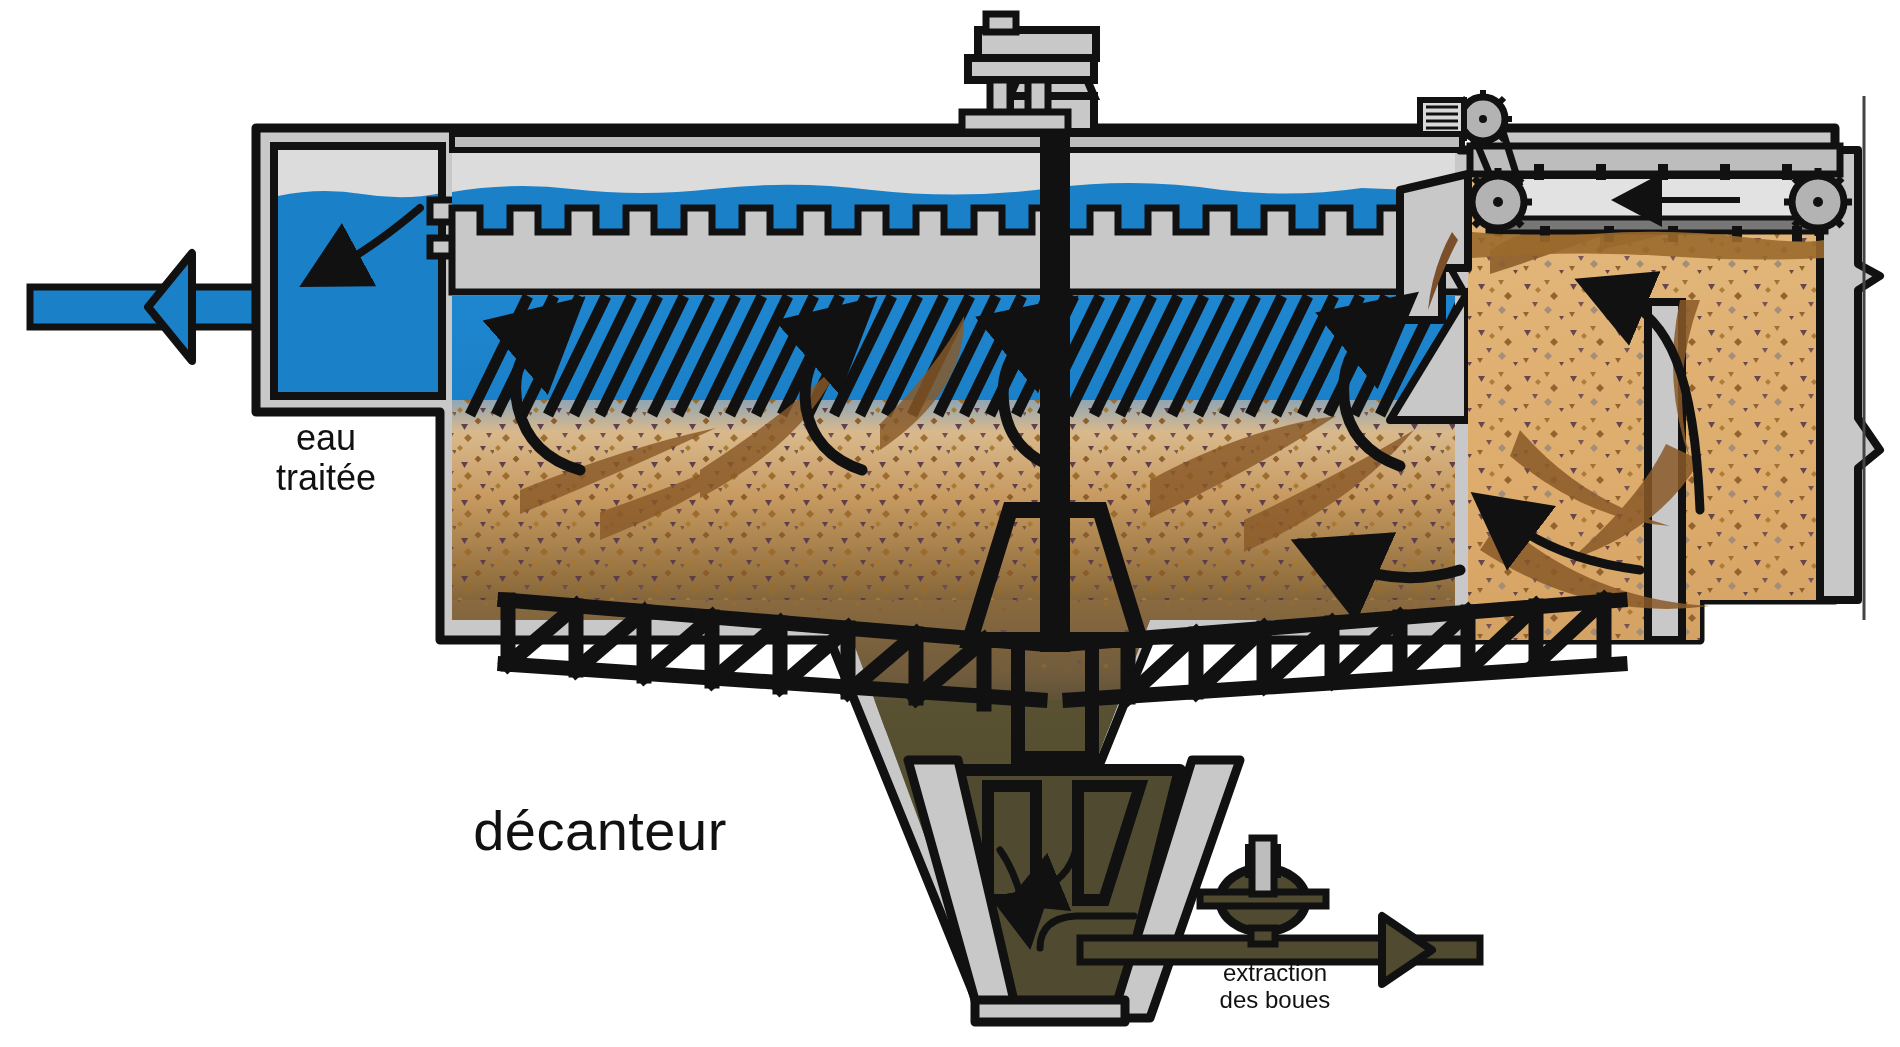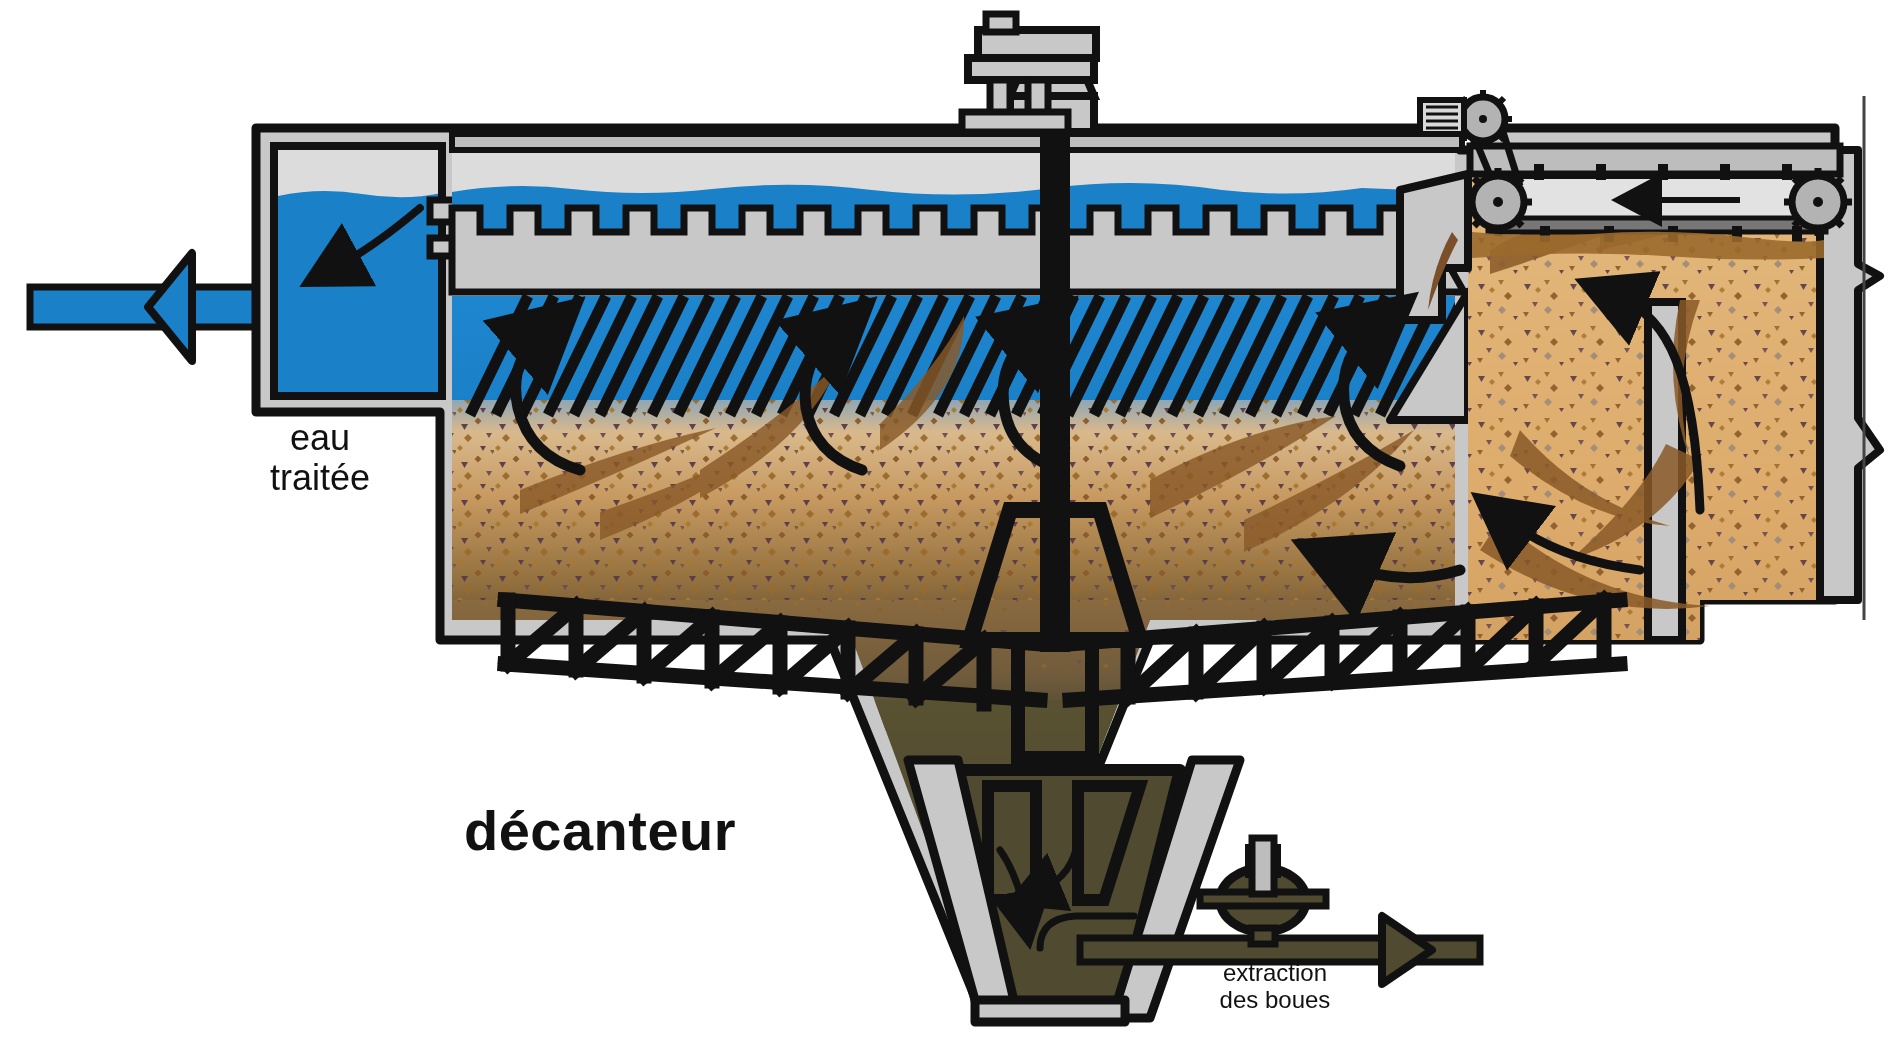--- a/index.html
+++ b/index.html
@@ -1,21 +1,21 @@
 <!DOCTYPE html>
 <html><head>
 <meta charset="utf-8">
 <style>
   html,body{margin:0;padding:0;background:#ffffff;}
   body{font-family:"Liberation Sans",sans-serif;}
   #stage{position:relative;width:1900px;height:1047px;background:#ffffff;overflow:hidden;}
   #stage svg{position:absolute;left:0;top:0;}
   .lbl{position:absolute;color:#111111;text-align:center;line-height:1.12;white-space:pre-line;}
-  .lbl-eau{left:205px;top:418px;width:230px;font-size:36px;}
-  .lbl-dec{left:430px;top:800px;width:340px;font-size:56px;font-weight:bold;letter-spacing:.5px;}
+  .lbl-eau{left:211px;top:418px;width:230px;font-size:36px;}
+  .lbl-dec{left:430px;top:800px;width:340px;font-size:56px;font-weight:normal;letter-spacing:.5px;}
   .lbl-ext{left:1125px;top:960px;width:300px;font-size:24px;}
 </style>
 </head>
 <body>
 
 <div id="stage">
 
 <svg width="1900" height="1047" viewBox="0 0 1900 1047" xmlns="http://www.w3.org/2000/svg">
   <defs>
     <linearGradient id="gWater" x1="0" y1="0" x2="0" y2="1">

